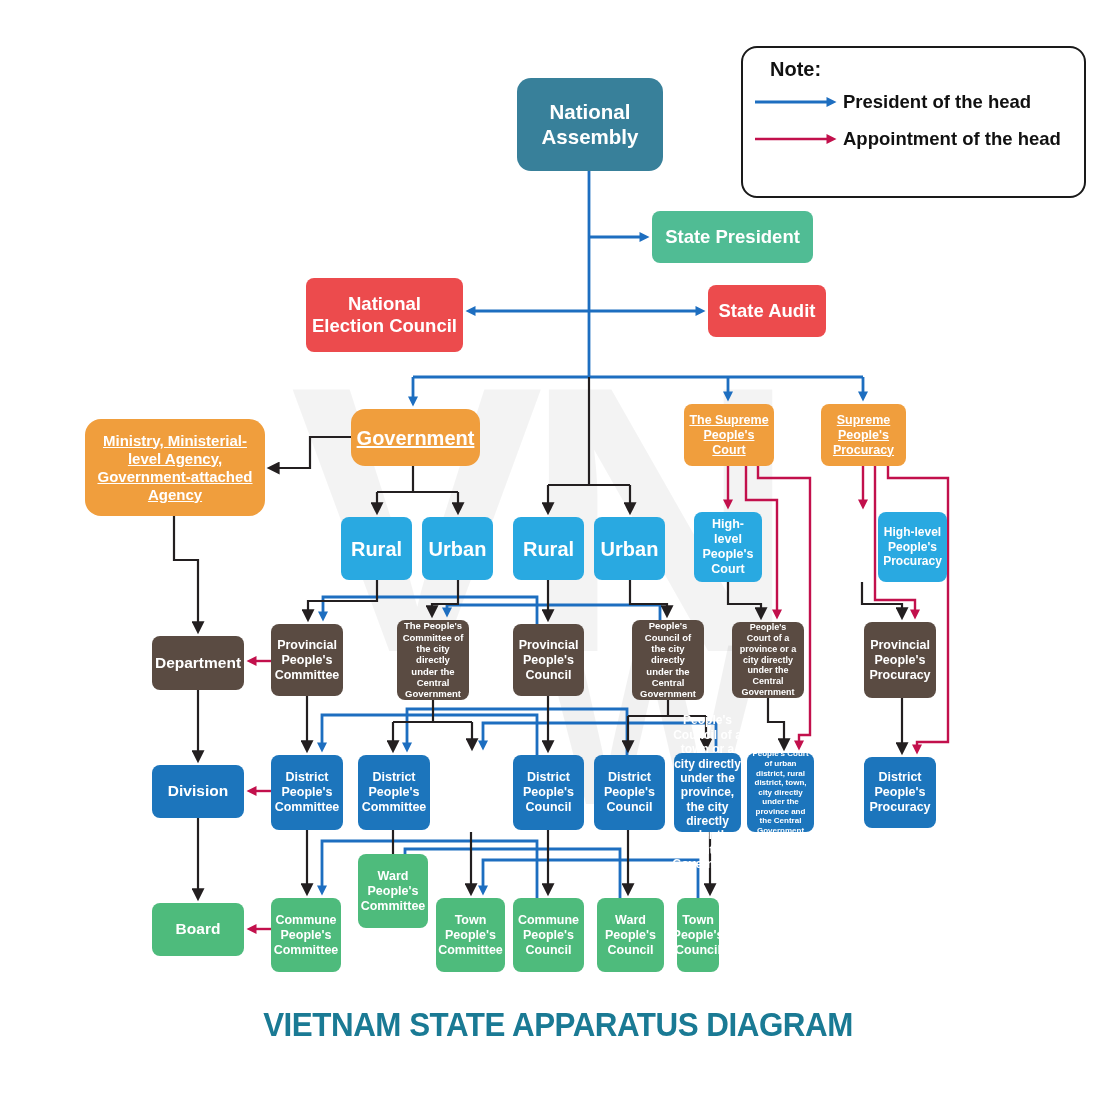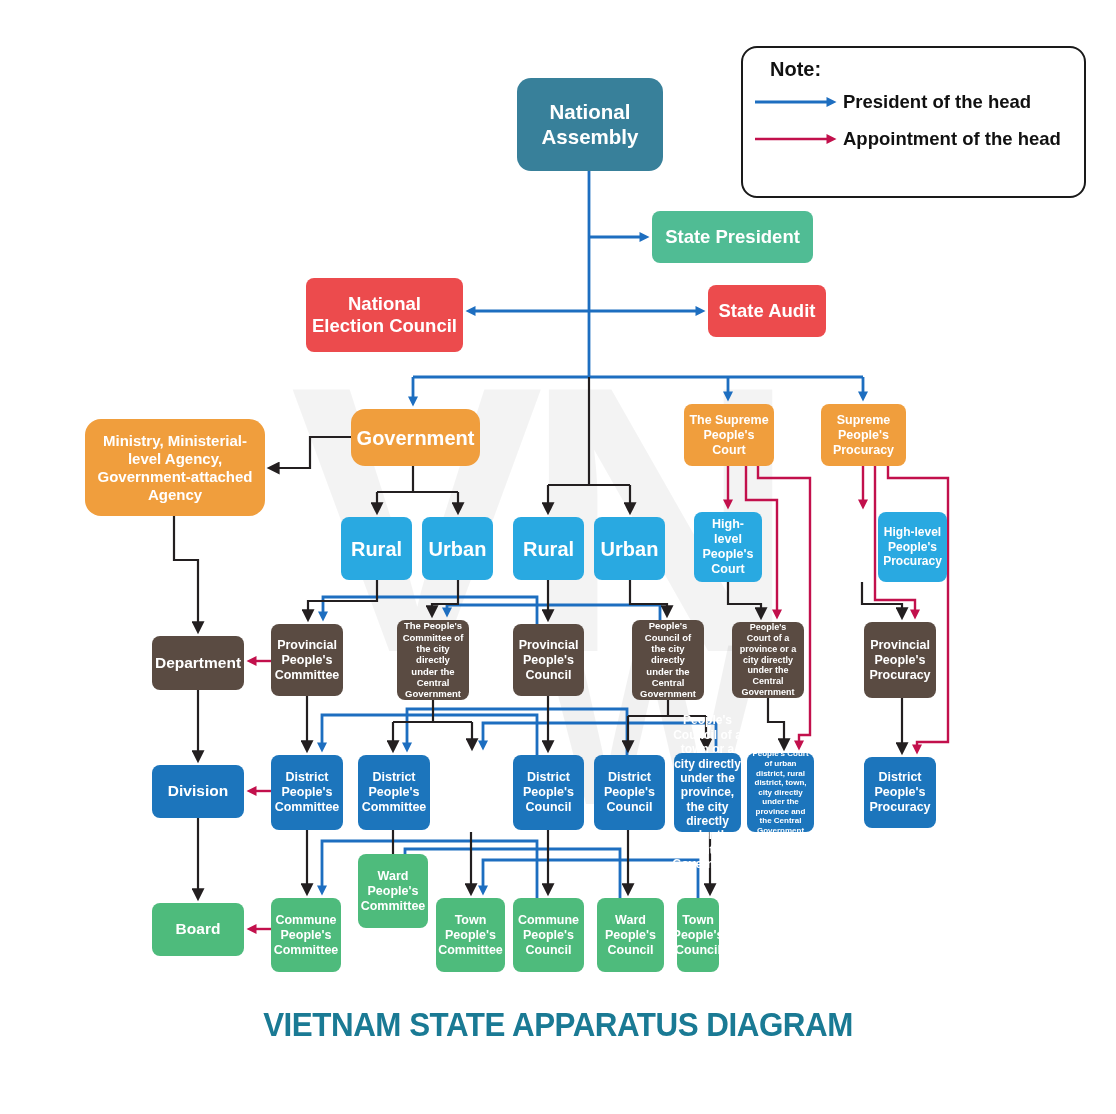--- a/index.html
+++ b/index.html
@@ -30,21 +30,21 @@
   .mk-k{fill:var(--hierarchy);}
   .mk-b{fill:var(--electing);}
   .mk-r{fill:var(--appointment);}
   .node{
     position:absolute;color:#fff;font-weight:bold;display:flex;align-items:center;justify-content:center;
     text-align:center;border-radius:8px;line-height:1.2;padding:3px 5px;box-sizing:border-box;z-index:3;
   }
   .teal{background:var(--c-teal);}
   .green1{background:var(--c-green1);}
   .redbx{background:var(--c-red);}
-  .orange{background:var(--c-orange);}
+  .orange{background:var(--c-orange);text-decoration:underline;}
   .sky{background:var(--c-sky);}
   .brown{background:var(--c-brown);}
   .bluebx{background:var(--c-blue);}
   .green2{background:var(--c-green2);}
   #note-box{
     position:absolute;left:741px;top:46px;width:345px;height:152px;border:2.5px solid #1a1a1a;
     border-radius:16px;box-sizing:border-box;background:#fff;z-index:4;
   }
   #note-title{position:absolute;left:27px;top:10px;font-size:20px;font-weight:bold;color:#111;}
   .legend-row{position:absolute;left:8px;display:flex;align-items:center;}

